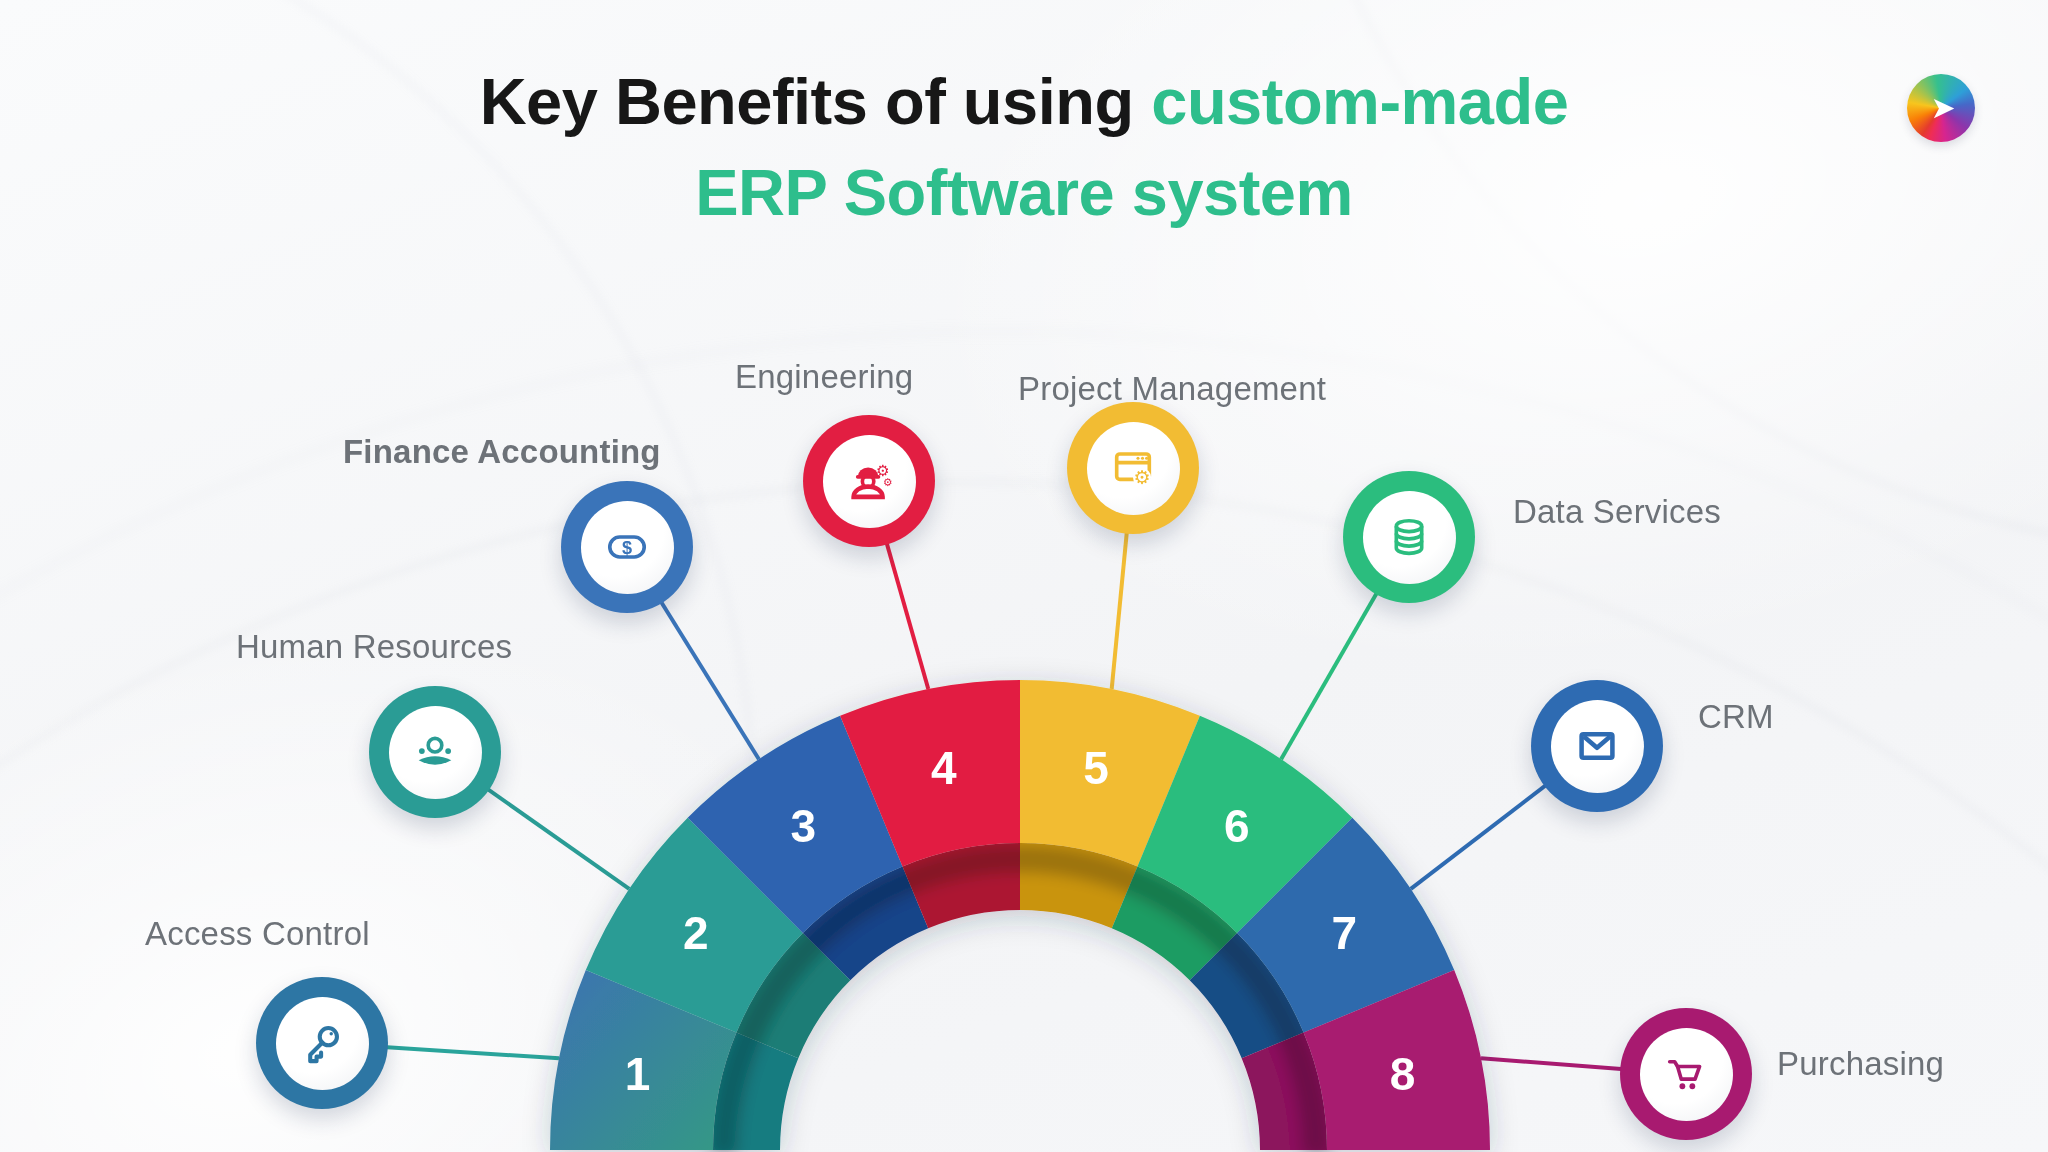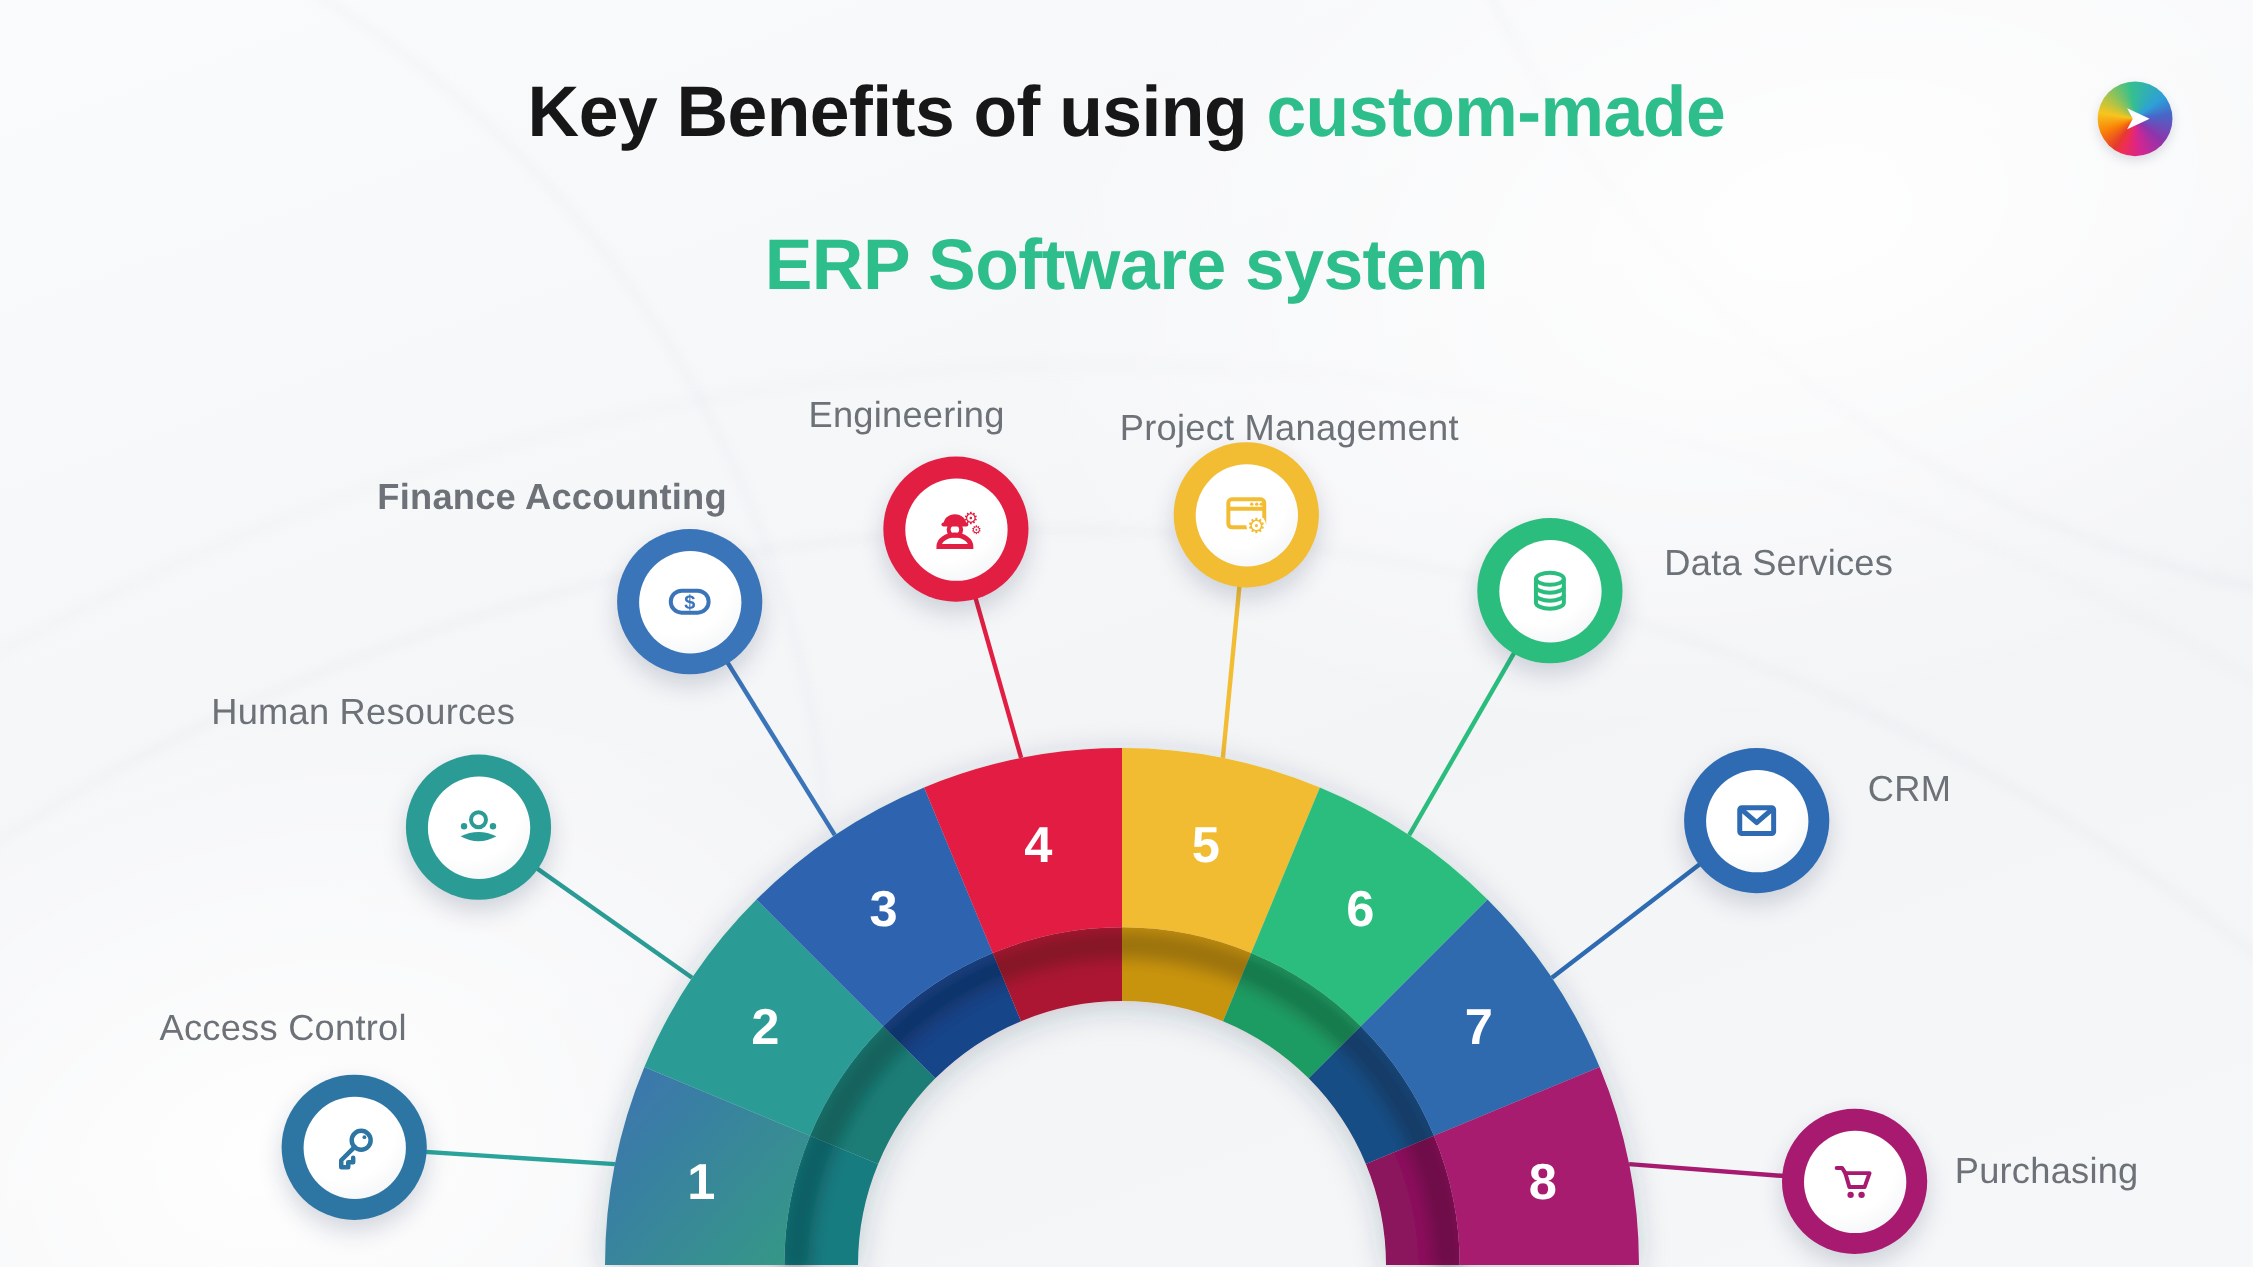--- a/index.html
+++ b/index.html
@@ -16,21 +16,21 @@
   .sw-d{left:-1200px;top:-150px;width:1950px;height:1950px;border:3px solid rgba(175,182,196,.16);filter:blur(5px);}
   .glow{position:absolute;pointer-events:none;background:radial-gradient(closest-side,rgba(255,255,255,.95),rgba(255,255,255,0));}
   .glow-tr{left:900px;top:-250px;width:1500px;height:900px;transform:rotate(-14deg);}
   .glow-bl{left:-350px;top:650px;width:1200px;height:800px;transform:rotate(-18deg);}
 
   
   .title{
     position:absolute;left:0;top:56px;width:100%;text-align:center;
     font-size:65px;line-height:1.40;font-weight:800;color:#171717;letter-spacing:-.5px;
   }
-  .title .accent{color:var(--accent,#2EBE8C);margin-top:48px;}
+  .title .accent{color:var(--accent,#2EBE8C);}
 
   
   .logo{
     position:absolute;left:1907px;top:74px;width:68px;height:68px;border-radius:50%;
     background:conic-gradient(from 215deg,#e43a2e,#f98007,#f7c51e 18%,#35c08e 38%,#2e9fd8 55%,#4668c8 63%,#8d35ab 76%,#d6258f 88%,#ef2d55 96%,#e43a2e);
     display:flex;align-items:center;justify-content:center;
     box-shadow:0 4px 10px rgba(40,50,80,.15);
   }
   .logo .arrow{color:#ffffff;font-size:30px;line-height:1;transform:translateX(2px);font-family:"DejaVu Sans",sans-serif;}
 
@@ -145,21 +145,21 @@
         <span class="glyph" style="color: rgb(42, 156, 149);">
           <svg viewBox="0 0 64 64" fill="none" stroke="currentColor" stroke-width="4" stroke-linecap="round" stroke-linejoin="round">
             <circle cx="32" cy="24.5" r="7.5"></circle>
             <circle cx="17.5" cy="31" r="3.2" fill="currentColor" stroke="none"></circle>
             <circle cx="46.5" cy="31" r="3.2" fill="currentColor" stroke="none"></circle>
             <path d="M14 41 Q32 32.5 50 41 Q32 51 14 41 Z" fill="currentColor" stroke="none"></path>
           </svg>
         </span>
       </div>
     </div>
-  <div class="nlabel" style="color: rgb(109, 114, 120);">Human Resources</div>
+  <div class="nlabel" style="color: rgb(109, 114, 120); margin-left: 44px;">Human Resources</div>
 </div>
 <div class="node" style="--bx:627px;--by:547px;--lx:343px;--ly:433px">
   <div class="badge" style="background: rgb(58, 116, 185);">
       <div class="inner">
         <span class="glyph" style="color: rgb(58, 116, 185);">
           <svg viewBox="0 0 64 64" fill="none" stroke="currentColor" stroke-width="4">
             <rect x="13" y="21" width="38" height="22" rx="11"></rect>
             <text x="32" y="39.5" text-anchor="middle" font-size="20" font-weight="bold" fill="currentColor" stroke="none" font-family="Liberation Sans, sans-serif">$</text>
           </svg>
         </span>

